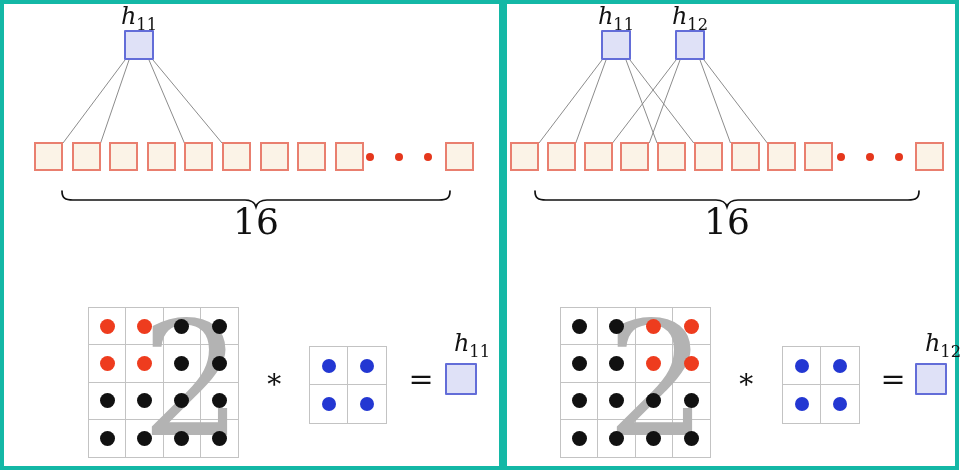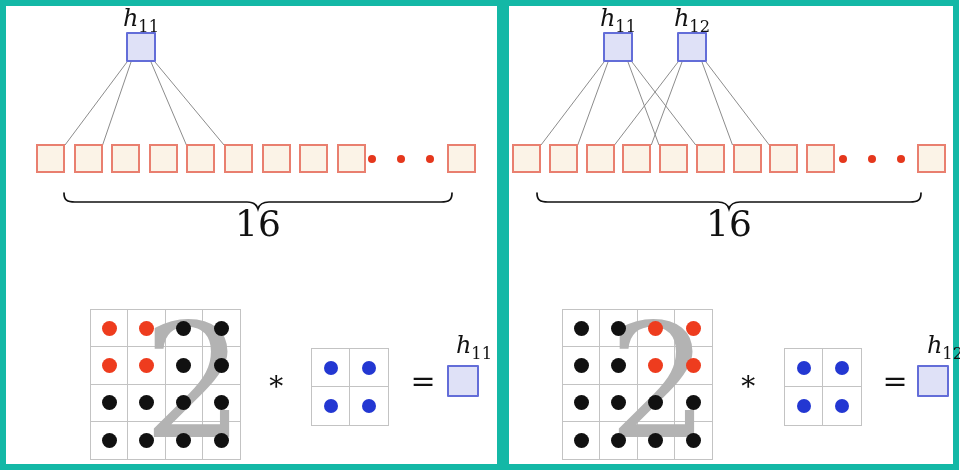--- a/index.html
+++ b/index.html
@@ -1,18 +1,18 @@
 <!DOCTYPE html>
 <html><head>
 <meta charset="utf-8">
 <style>
   html,body{margin:0;padding:0;background:#ffffff;}
   #canvas{position:relative;width:960px;height:473px;background:#ffffff;overflow:hidden;
           font-family:"DejaVu Serif","Liberation Serif",serif;}
-  .panel{position:absolute;top:0;height:470px;background:#ffffff;border:6px solid #14b8a6;box-sizing:border-box;}
+  .panel{position:absolute;top:0;height:470px;background:#ffffff;border:4px solid #14b8a6;box-sizing:border-box;}
   .mathlab{position:absolute;transform:translateX(-50%);white-space:nowrap;line-height:1;
            font-family:"DejaVu Serif","Liberation Serif",serif;}
   .mathlab .base{font-style:italic;}
   .mathlab sub{font-style:normal;font-size:0.68em;}
   .opglyph{position:absolute;transform:translate(-50%,-50%);line-height:1;
            font-family:"DejaVu Serif","DejaVu Sans",serif;}
   .gridcell{position:relative;display:flex;align-items:center;justify-content:center;background:transparent;}
   .dot{border-radius:50%;position:relative;z-index:2;}
   .digit{position:absolute;line-height:1;z-index:1;transform:translateX(-50%);
          font-family:"DejaVu Serif","Liberation Serif",serif;}

